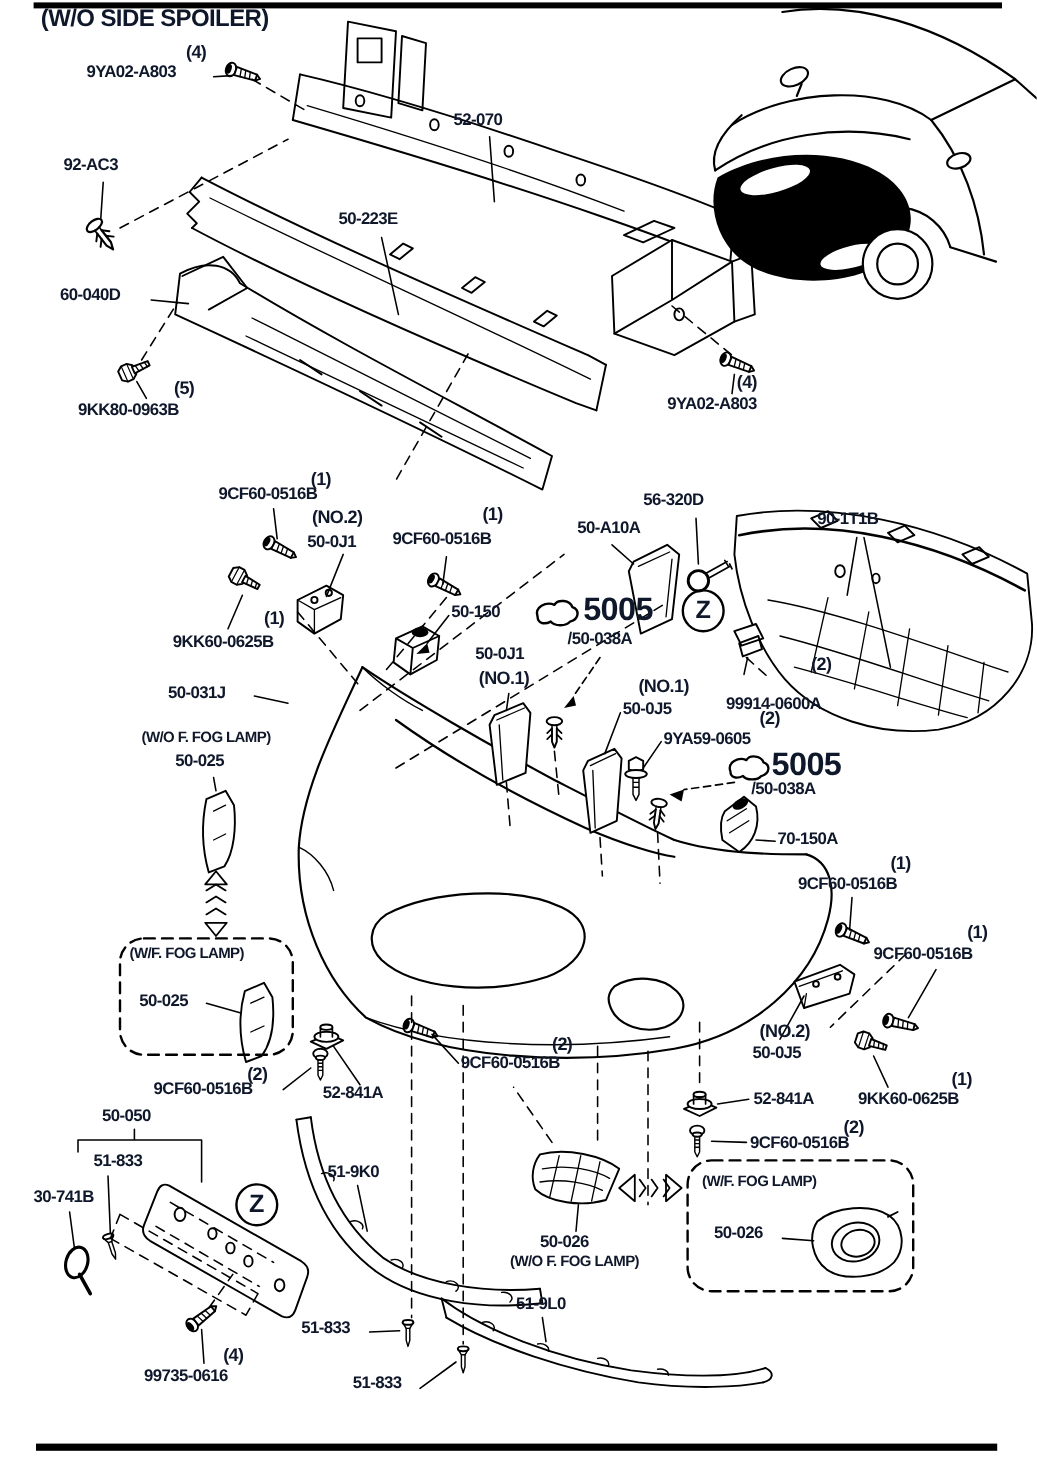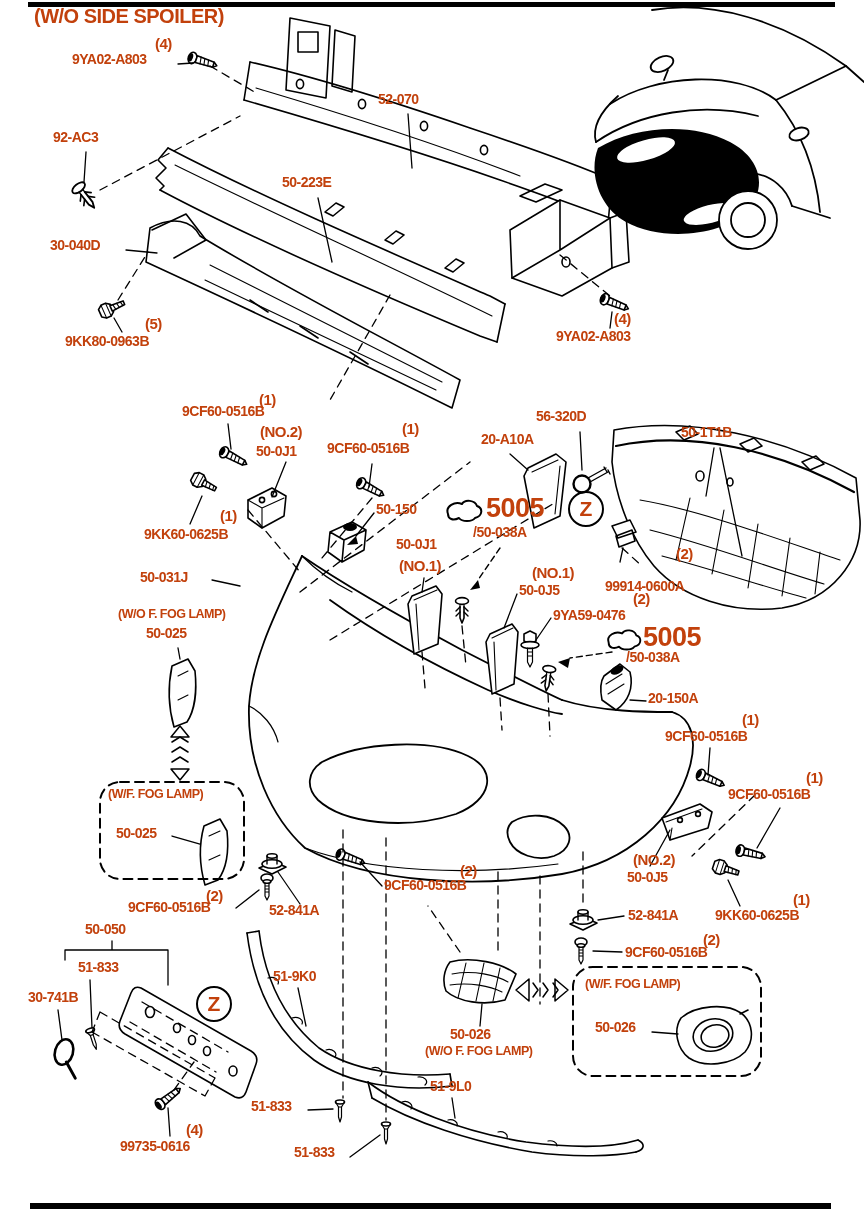--- a/index.html
+++ b/index.html
@@ -1,17 +1,17 @@
 <!DOCTYPE html>
 <html><head>
 <meta charset="utf-8">
 <style>
   html,body{margin:0;padding:0;background:#fff;}
   .stage{position:relative;width:864px;height:1214px;background:#fff;overflow:hidden;
-         font-family:"Liberation Sans","DejaVu Sans",sans-serif;color:#c2410c;}
+         font-family:"Liberation Sans","DejaVu Sans",sans-serif;color:#0f172a;}
   .stage svg{position:absolute;left:0;top:0;}
   .lbl{position:absolute;white-space:nowrap;font-weight:700;letter-spacing:-0.5px;line-height:1.05;}
   .t20{font-size:20px;}
   .t18{font-size:14px;}
   .t15{font-size:15px;}
   .t13{font-size:12.5px;}
   .t27{font-size:27px;}
   .zmark{position:absolute;width:32px;height:32px;border:2.4px solid #000;border-radius:50%;
          text-align:center;line-height:31px;font-weight:700;font-size:21px;letter-spacing:0;}
 </style>
@@ -337,40 +337,40 @@
 </svg>
 
 <div class="lbl t20" style="left:34px;top:6px">(W/O SIDE SPOILER)</div>
 
 <div class="lbl t15" style="left:155px;top:36px">(4)</div>
 <div class="lbl t18" style="left:72px;top:52px">9YA02-A803</div>
 
 <div class="lbl t18" style="left:378px;top:92px">52-070</div>
 <div class="lbl t18" style="left:53px;top:130px">92-AC3</div>
 <div class="lbl t18" style="left:282px;top:175px">50-223E</div>
-<div class="lbl t18" style="left:50px;top:238px">30-040D</div>
+<div class="lbl t18" style="left:50px;top:238px">60-040D</div>
 
 <div class="lbl t15" style="left:145px;top:316px">(5)</div>
 <div class="lbl t18" style="left:65px;top:334px">9KK80-0963B</div>
 
 <div class="lbl t15" style="left:614px;top:311px">(4)</div>
 <div class="lbl t18" style="left:556px;top:329px">9YA02-A803</div>
 
 <div class="lbl t15" style="left:259px;top:392px">(1)</div>
 <div class="lbl t18" style="left:182px;top:404px">9CF60-0516B</div>
 
 <div class="lbl t15" style="left:260px;top:424px">(NO.2)</div>
 <div class="lbl t18" style="left:256px;top:444px">50-0J1</div>
 
 <div class="lbl t15" style="left:402px;top:421px">(1)</div>
 <div class="lbl t18" style="left:327px;top:441px">9CF60-0516B</div>
 
-<div class="lbl t18" style="left:481px;top:432px">20-A10A</div>
+<div class="lbl t18" style="left:481px;top:432px">50-A10A</div>
 <div class="lbl t18" style="left:536px;top:409px">56-320D</div>
-<div class="lbl t18" style="left:681px;top:425px">50-1T1B</div>
+<div class="lbl t18" style="left:681px;top:425px">90-1T1B</div>
 <div class="lbl t18" style="left:376px;top:502px">50-150</div>
 
 <div class="lbl t27" style="left:486px;top:494px">5005</div>
 <div class="lbl t18" style="left:473px;top:525px">/50-038A</div>
 
 <div class="zmark" style="left:568px;top:491px">Z</div>
 
 <div class="lbl t15" style="left:676px;top:546px">(2)</div>
 <div class="lbl t18" style="left:605px;top:579px">99914-0600A</div>
 
@@ -379,29 +379,29 @@
 
 <div class="lbl t18" style="left:140px;top:570px">50-031J</div>
 
 <div class="lbl t18" style="left:396px;top:537px">50-0J1</div>
 <div class="lbl t15" style="left:399px;top:558px">(NO.1)</div>
 
 <div class="lbl t15" style="left:532px;top:565px">(NO.1)</div>
 <div class="lbl t18" style="left:519px;top:583px">50-0J5</div>
 
 <div class="lbl t15" style="left:633px;top:591px">(2)</div>
-<div class="lbl t18" style="left:553px;top:608px">9YA59-0476</div>
+<div class="lbl t18" style="left:553px;top:608px">9YA59-0605</div>
 
 <div class="lbl t27" style="left:643px;top:623px">5005</div>
 <div class="lbl t18" style="left:626px;top:650px">/50-038A</div>
 
 <div class="lbl t13" style="left:118px;top:608px">(W/O F. FOG LAMP)</div>
 <div class="lbl t18" style="left:146px;top:626px">50-025</div>
 
-<div class="lbl t18" style="left:648px;top:691px">20-150A</div>
+<div class="lbl t18" style="left:648px;top:691px">70-150A</div>
 
 <div class="lbl t15" style="left:742px;top:712px">(1)</div>
 <div class="lbl t18" style="left:665px;top:729px">9CF60-0516B</div>
 
 <div class="lbl t15" style="left:806px;top:770px">(1)</div>
 <div class="lbl t18" style="left:728px;top:787px">9CF60-0516B</div>
 
 <div class="lbl t13" style="left:108px;top:788px">(W/F. FOG LAMP)</div>
 <div class="lbl t18" style="left:116px;top:826px">50-025</div>
 

